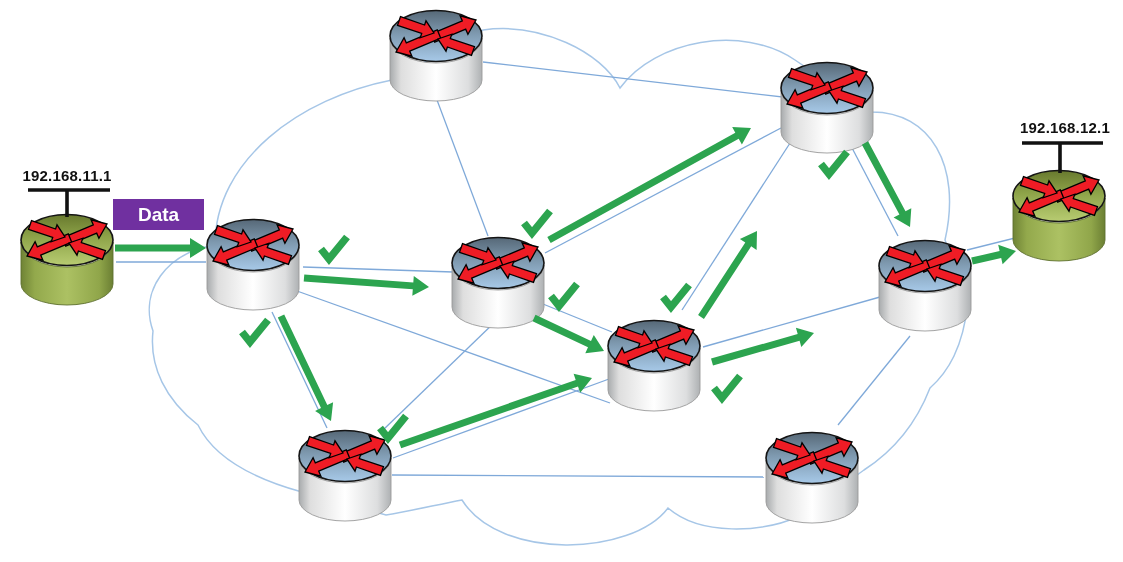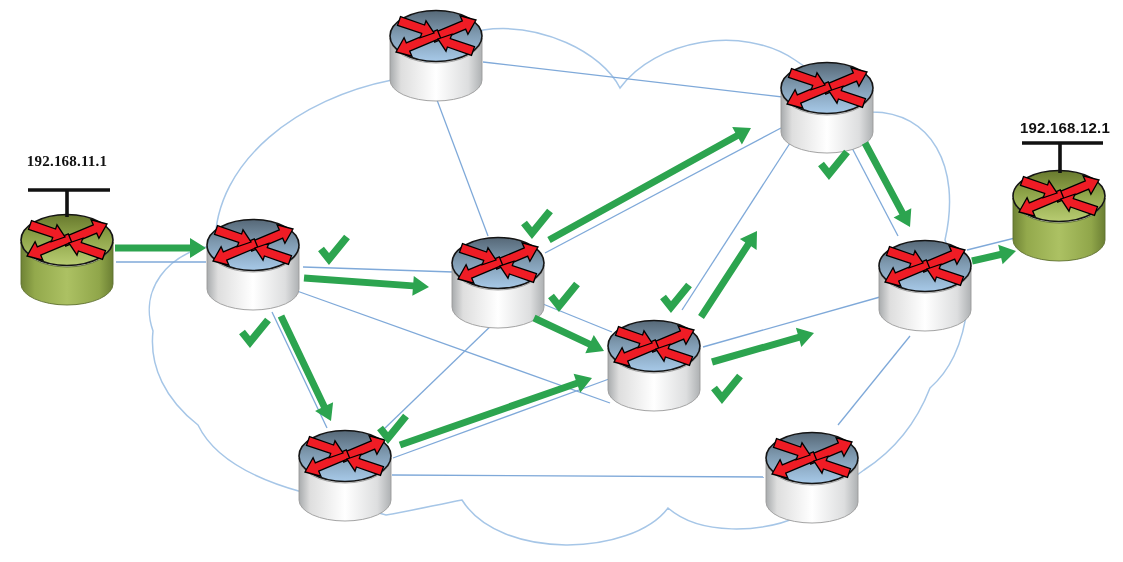--- a/index.html
+++ b/index.html
@@ -5,21 +5,21 @@
   html,body{margin:0;padding:0;background:#ffffff;}
   .stage{
     position:relative;width:1123px;height:562px;overflow:hidden;background:#ffffff;
     font-family:"Liberation Sans",sans-serif;
   }
   .stage svg{position:absolute;left:0;top:0;}
   .ip-label{
     position:absolute;width:130px;text-align:center;
     font-size:15px;font-weight:bold;letter-spacing:0.2px;color:#111111;
   }
-  #src-label{left:2px;top:153px;font-family:Liberation Serif, serif;}
+  #src-label{left:2px;top:167px;}
   #dst-label{left:1000px;top:119px;}
   .data-tag{
     position:absolute;left:113px;top:199px;width:91px;height:31px;
     line-height:31px;text-align:center;font-size:19px;font-weight:bold;
   }
 </style>
 </head>
 <body>
 
 <div class="stage">
@@ -179,14 +179,15 @@
         <polyline points="551,296 559,306 577,284" fill="none" stroke="#2CA44F" stroke-width="7.5" stroke-linejoin="miter" stroke-linecap="butt"></polyline>
         <polyline points="663,297 671,307 689,285" fill="none" stroke="#2CA44F" stroke-width="7.5" stroke-linejoin="miter" stroke-linecap="butt"></polyline>
         <polyline points="714,388 722,398 740,376" fill="none" stroke="#2CA44F" stroke-width="7.5" stroke-linejoin="miter" stroke-linecap="butt"></polyline>
         <polyline points="821,164 829,174 847,152" fill="none" stroke="#2CA44F" stroke-width="7.5" stroke-linejoin="miter" stroke-linecap="butt"></polyline>
         <polyline points="380,428 388,438 406,416" fill="none" stroke="#2CA44F" stroke-width="7.5" stroke-linejoin="miter" stroke-linecap="butt"></polyline>
       </g>
   </svg>
 
   <div class="ip-label" id="src-label">192.168.11.1</div>
   <div class="ip-label" id="dst-label">192.168.12.1</div>
+  <div class="data-tag" id="data-tag" style="background: rgb(112, 48, 160); color: rgb(255, 255, 255);">Data</div>
 
 </div>
 
 </body></html>

